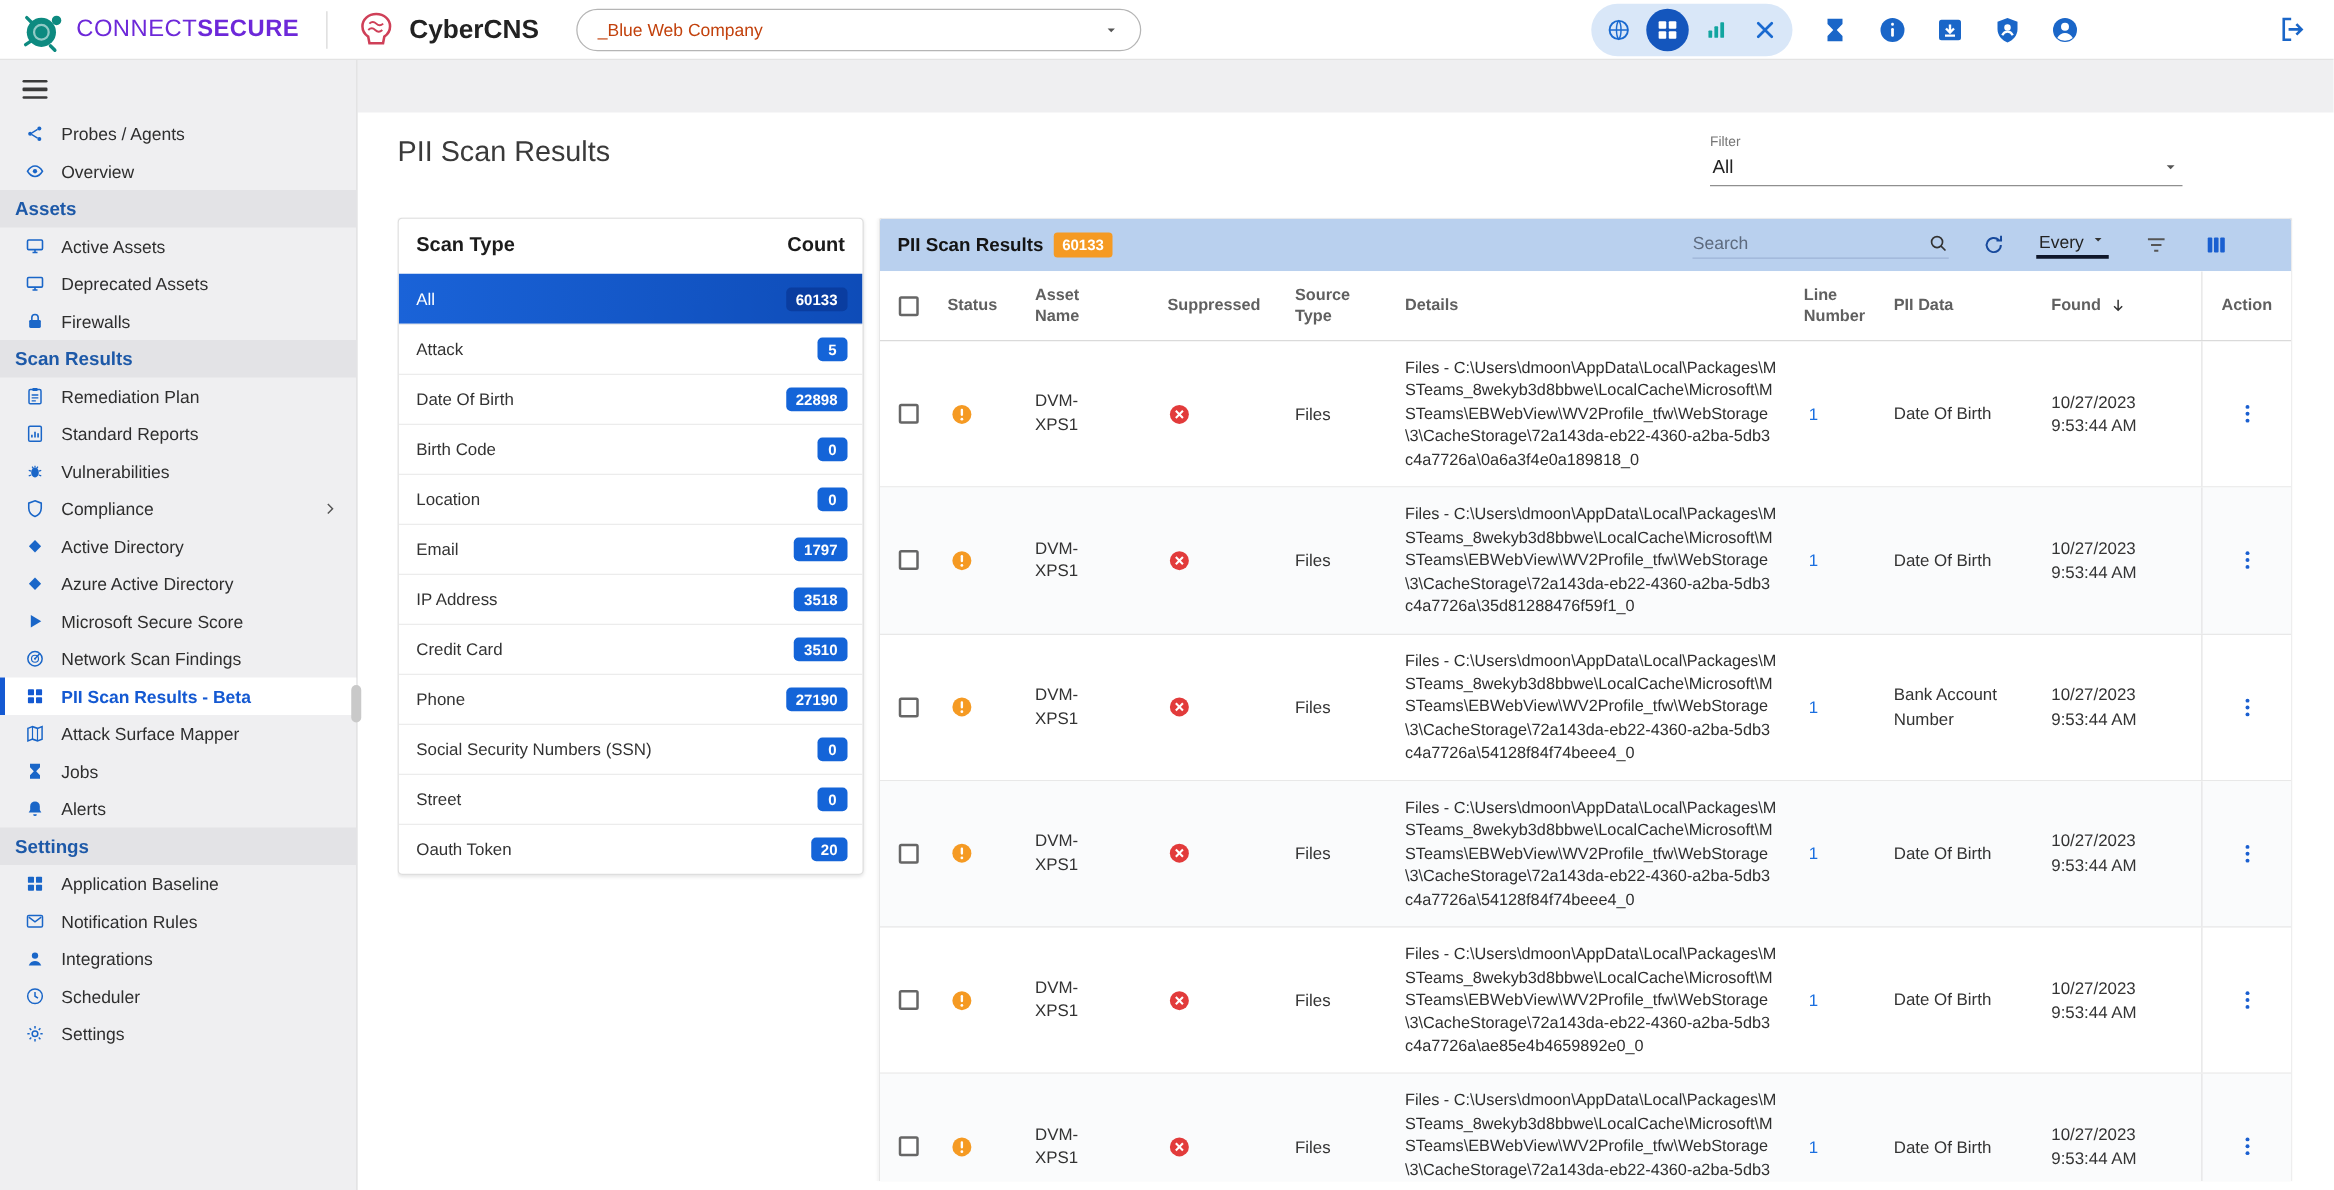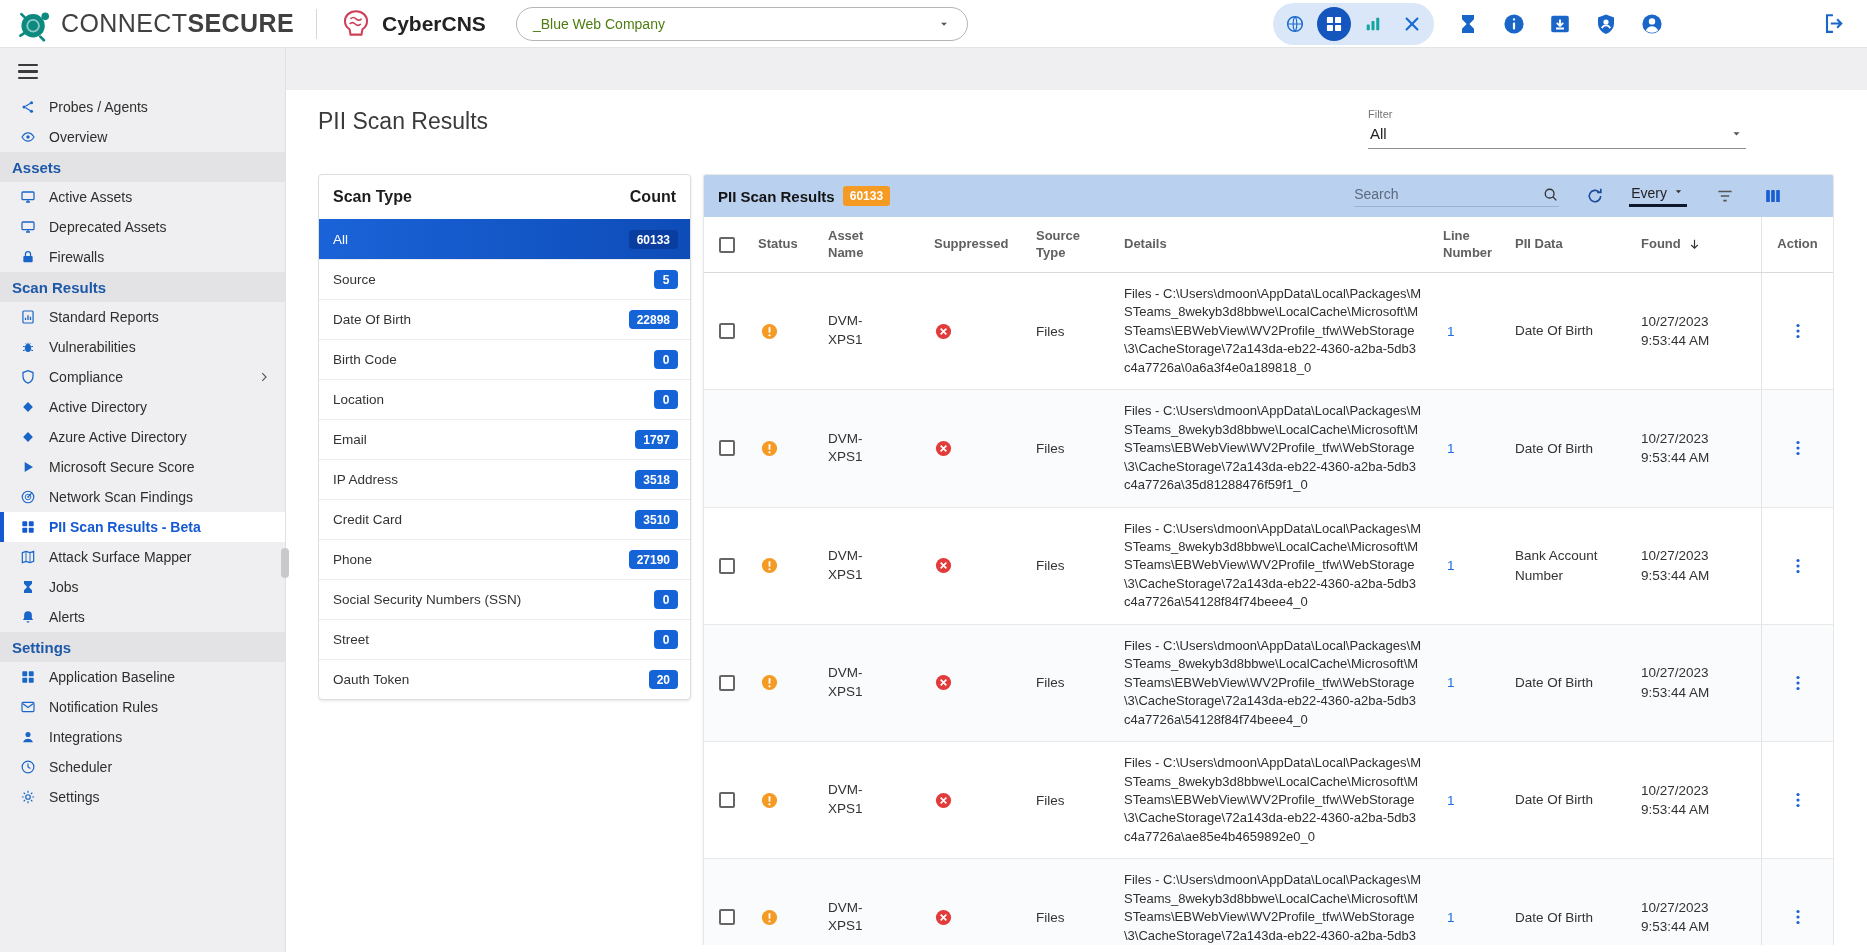--- a/index.html
+++ b/index.html
@@ -2,28 +2,28 @@
 <html><head>
 <meta charset="utf-8">
 <style>
   *{margin:0;padding:0;box-sizing:border-box}
   html,body{width:1867px;height:952px;overflow:hidden;background:#fff;font-family:"Liberation Sans","DejaVu Sans",sans-serif}
   [data-icon] svg{width:100%;height:100%;display:block}
   
   .topbar{height:48px;display:flex;align-items:center;padding:0 14px 0 16px;background:#fff;border-bottom:1px solid #e3e3e3}
   .brand{display:flex;align-items:center;gap:9px}
   .brand-logo{width:36px;height:36px}
-  .brand-text{font-size:25px;color:#404040;letter-spacing:.4px}
+  .brand-text{font-size:19px;color:#6d28d9;letter-spacing:.4px}
   .bt-light{font-weight:400}
   .bt-bold{font-weight:700}
   .topbar-divider{width:1px;height:30px;background:#d7d7d7;margin:0 22px}
   .brand2{display:flex;align-items:center;gap:9px}
   .brand2-logo{width:34px;height:34px}
   .brand2-text{font-size:21px;font-weight:700;color:#222}
-  .company-select{margin-left:30px;width:452px;height:34px;border:1px solid #b5b5b5;border-radius:17px;display:flex;align-items:center;padding:0 16px;font-size:14px;color:#4d7c0f;cursor:pointer;background:#fff}
+  .company-select{margin-left:30px;width:452px;height:34px;border:1px solid #b5b5b5;border-radius:17px;display:flex;align-items:center;padding:0 16px;font-size:14px;color:#c2410c;cursor:pointer;background:#fff}
   .company-caret{margin-left:auto;width:14px;height:14px;color:#555}
   .topbar-right{margin-left:auto;display:flex;align-items:center}
   .nav-cluster{background:#d9e7f8;border-radius:21px;height:42px;display:flex;align-items:center;gap:5px;padding:0 5px}
   .nav-circle{width:34px;height:34px;border-radius:50%;display:flex;align-items:center;justify-content:center;color:#1a6ad0;cursor:pointer}
   .nav-circle [data-icon],.nav-circle svg{width:20px;height:20px}
   .nav-circle{color:#1a6ad0}
   .nav-circle.selected{background:#1456bd;color:#fff}
   .nav-circle.tint-teal{color:#12a5a0}
   #action-icons{display:flex;align-items:center}
   .top-icon{width:24px;height:24px;color:#1a66c8;margin-left:22px;cursor:pointer;display:block}
@@ -254,20 +254,30 @@
           <span class="side-icon" data-icon="lock">
             <svg viewBox="0 0 24 24" aria-hidden="true">
               <rect x="5" y="10.5" width="14" height="9.5" rx="1.6" fill="currentColor"></rect>
               <path d="M8.2 10.5V7.6a3.8 3.8 0 017.6 0v2.9" fill="none" stroke="currentColor" stroke-width="1.9"></path>
             </svg>
           </span>
           <span class="side-label">Firewalls</span>
         </div>
         <div class="side-header">Scan Results</div>
         <div class="side-item">
+          <span class="side-icon" data-icon="clipboard">
+            <svg viewBox="0 0 24 24" aria-hidden="true">
+              <rect x="4.8" y="4" width="14.4" height="17" rx="1.6" fill="none" stroke="currentColor" stroke-width="1.8"></rect>
+              <rect x="8.8" y="2.2" width="6.4" height="3.6" rx="1" fill="currentColor"></rect>
+              <path d="M8 10.5h8M8 14h8M8 17.5h5" stroke="currentColor" stroke-width="1.6" fill="none"></path>
+            </svg>
+          </span>
+          <span class="side-label">Remediation Plan</span>
+        </div>
+        <div class="side-item">
           <span class="side-icon" data-icon="report">
             <svg viewBox="0 0 24 24" aria-hidden="true">
               <rect x="4.4" y="3" width="15.2" height="18" rx="1.6" fill="none" stroke="currentColor" stroke-width="1.8"></rect>
               <path d="M8.3 16.5v-3.2M12 16.5V9.5M15.7 16.5v-5" stroke="currentColor" stroke-width="2" fill="none"></path>
             </svg>
           </span>
           <span class="side-label">Standard Reports</span>
         </div>
         <div class="side-item">
           <span class="side-icon" data-icon="bug">
@@ -440,21 +450,21 @@
           <div class="scan-head">
             <span>Scan Type</span>
             <span>Count</span>
           </div>
           <div id="scan-rows">
               <div class="scan-row selected">
                 <span class="scan-label">All</span>
                 <span class="scan-badge">60133</span>
               </div>
               <div class="scan-row">
-                <span class="scan-label">Source</span>
+                <span class="scan-label">Attack</span>
                 <span class="scan-badge">5</span>
               </div>
               <div class="scan-row">
                 <span class="scan-label">Date Of Birth</span>
                 <span class="scan-badge">22898</span>
               </div>
               <div class="scan-row">
                 <span class="scan-label">Birth Code</span>
                 <span class="scan-badge">0</span>
               </div>

